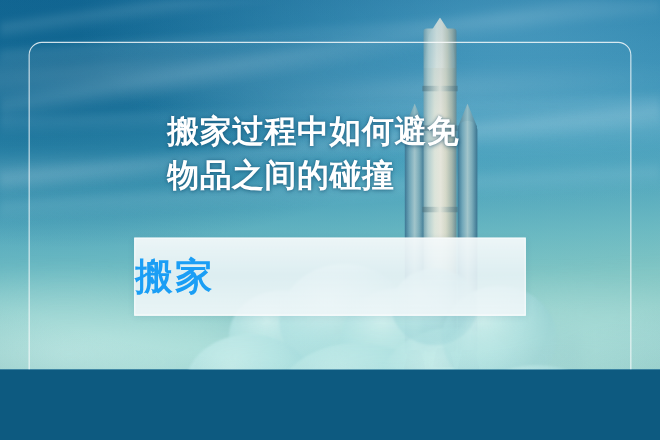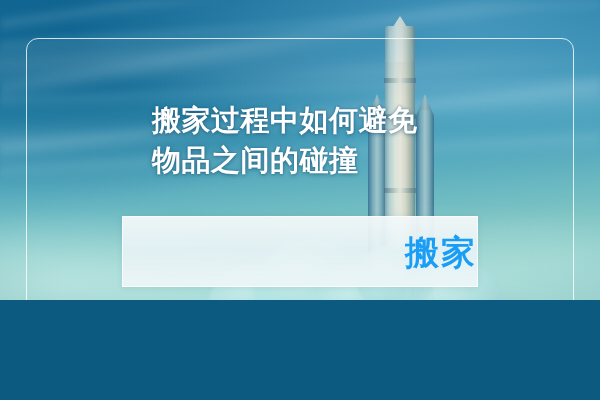--- a/index.html
+++ b/index.html
@@ -8,21 +8,21 @@
     padding: 0;
     background: #0d5a80;
   }
   body {
     font-family: "Liberation Sans", "DejaVu Sans", sans-serif;
   }
 
   #stage {
     position: relative;
     width: 600px;
-    height: 300px;
+    height: 336px;
     overflow: hidden;
     background: #1d79ab;
   }
 
   
   .bg-layer {
     position: absolute;
     inset: 0;
     overflow: hidden;
   }
@@ -283,21 +283,21 @@
     width: 356px;
     height: 71px;
     background: linear-gradient(180deg,
       rgba(244,249,250,0.94) 0%,
       rgba(232,243,246,0.90) 48%,
       rgba(238,246,248,0.93) 100%);
     border: 1px solid rgba(255,255,255,0.75);
     box-sizing: border-box;
     display: flex;
     align-items: center;
-    justify-content: flex-end;
+    justify-content: flex-start;
     box-shadow: 0 1px 6px rgba(10,70,105,0.10);
   }
   .cta-text {
     color: #1a9ef5;
     font-size: 34px;
     font-weight: 700;
     letter-spacing: 2px;
     line-height: 1;
   }
 </style>

